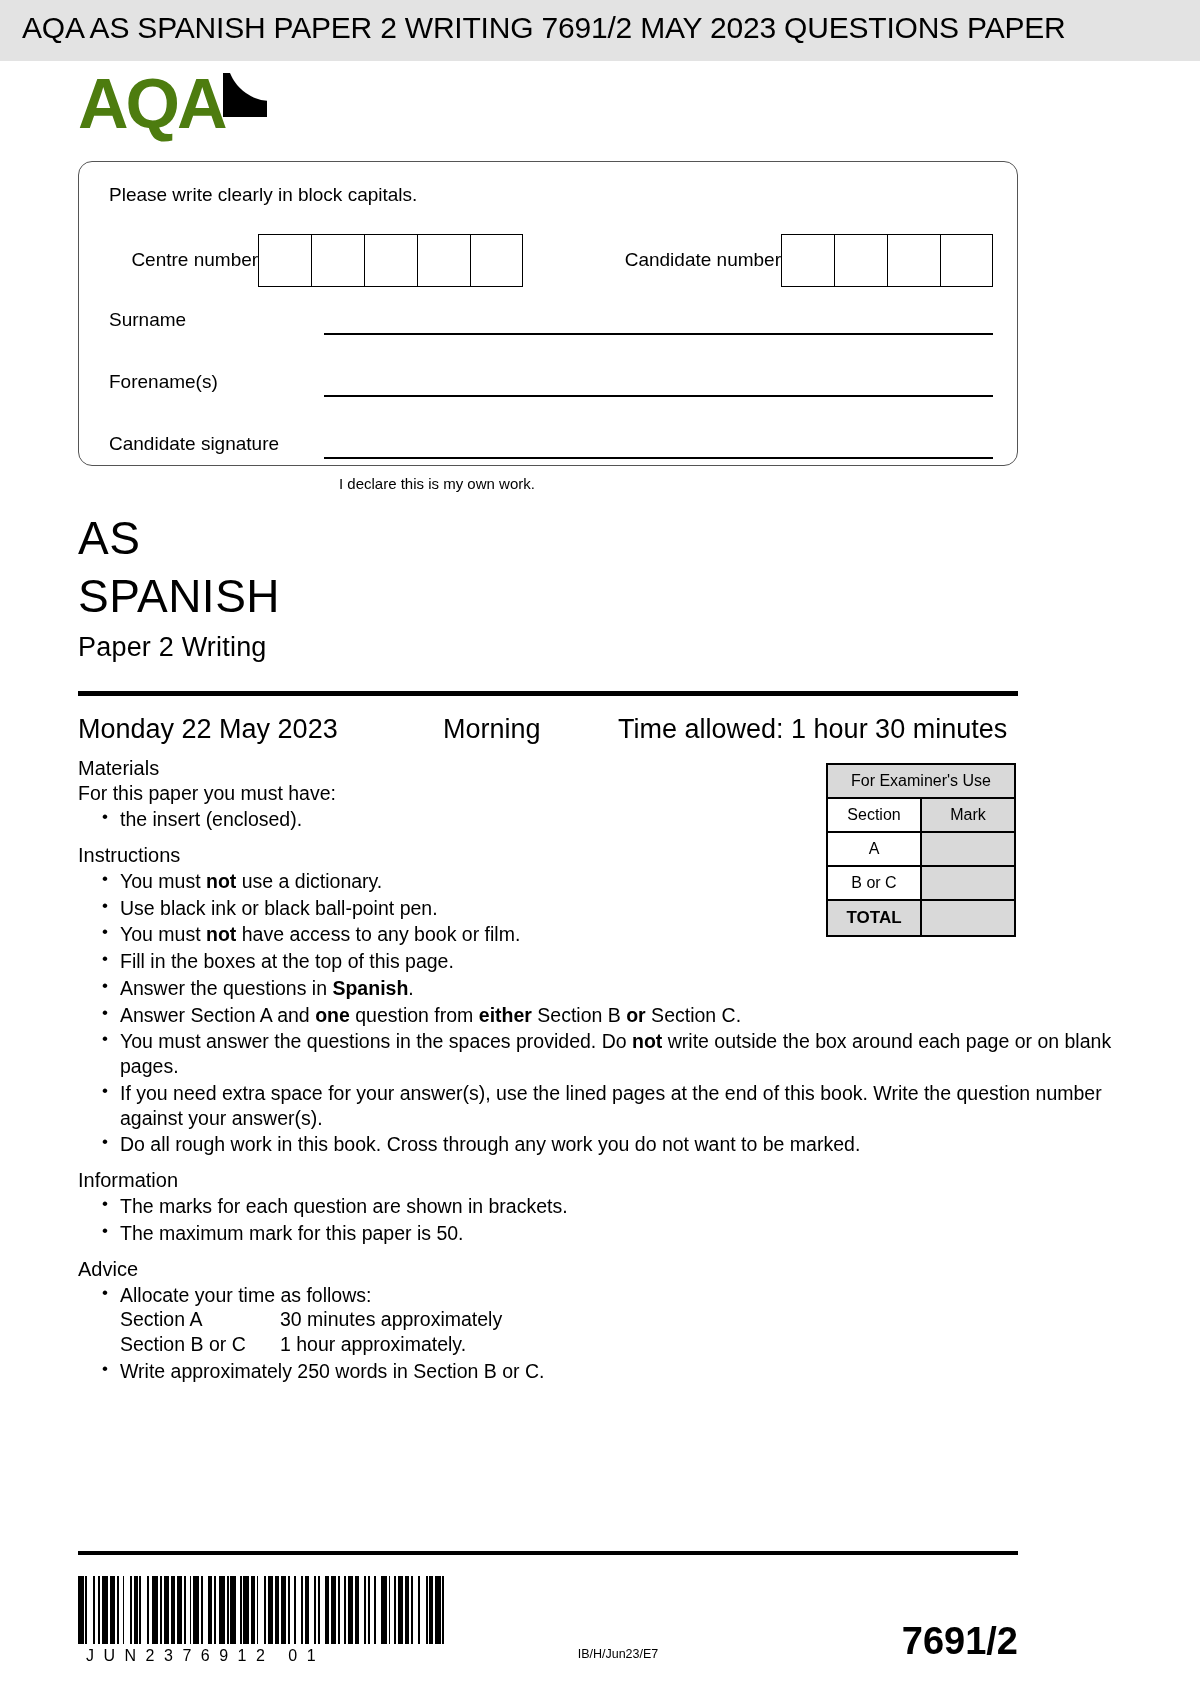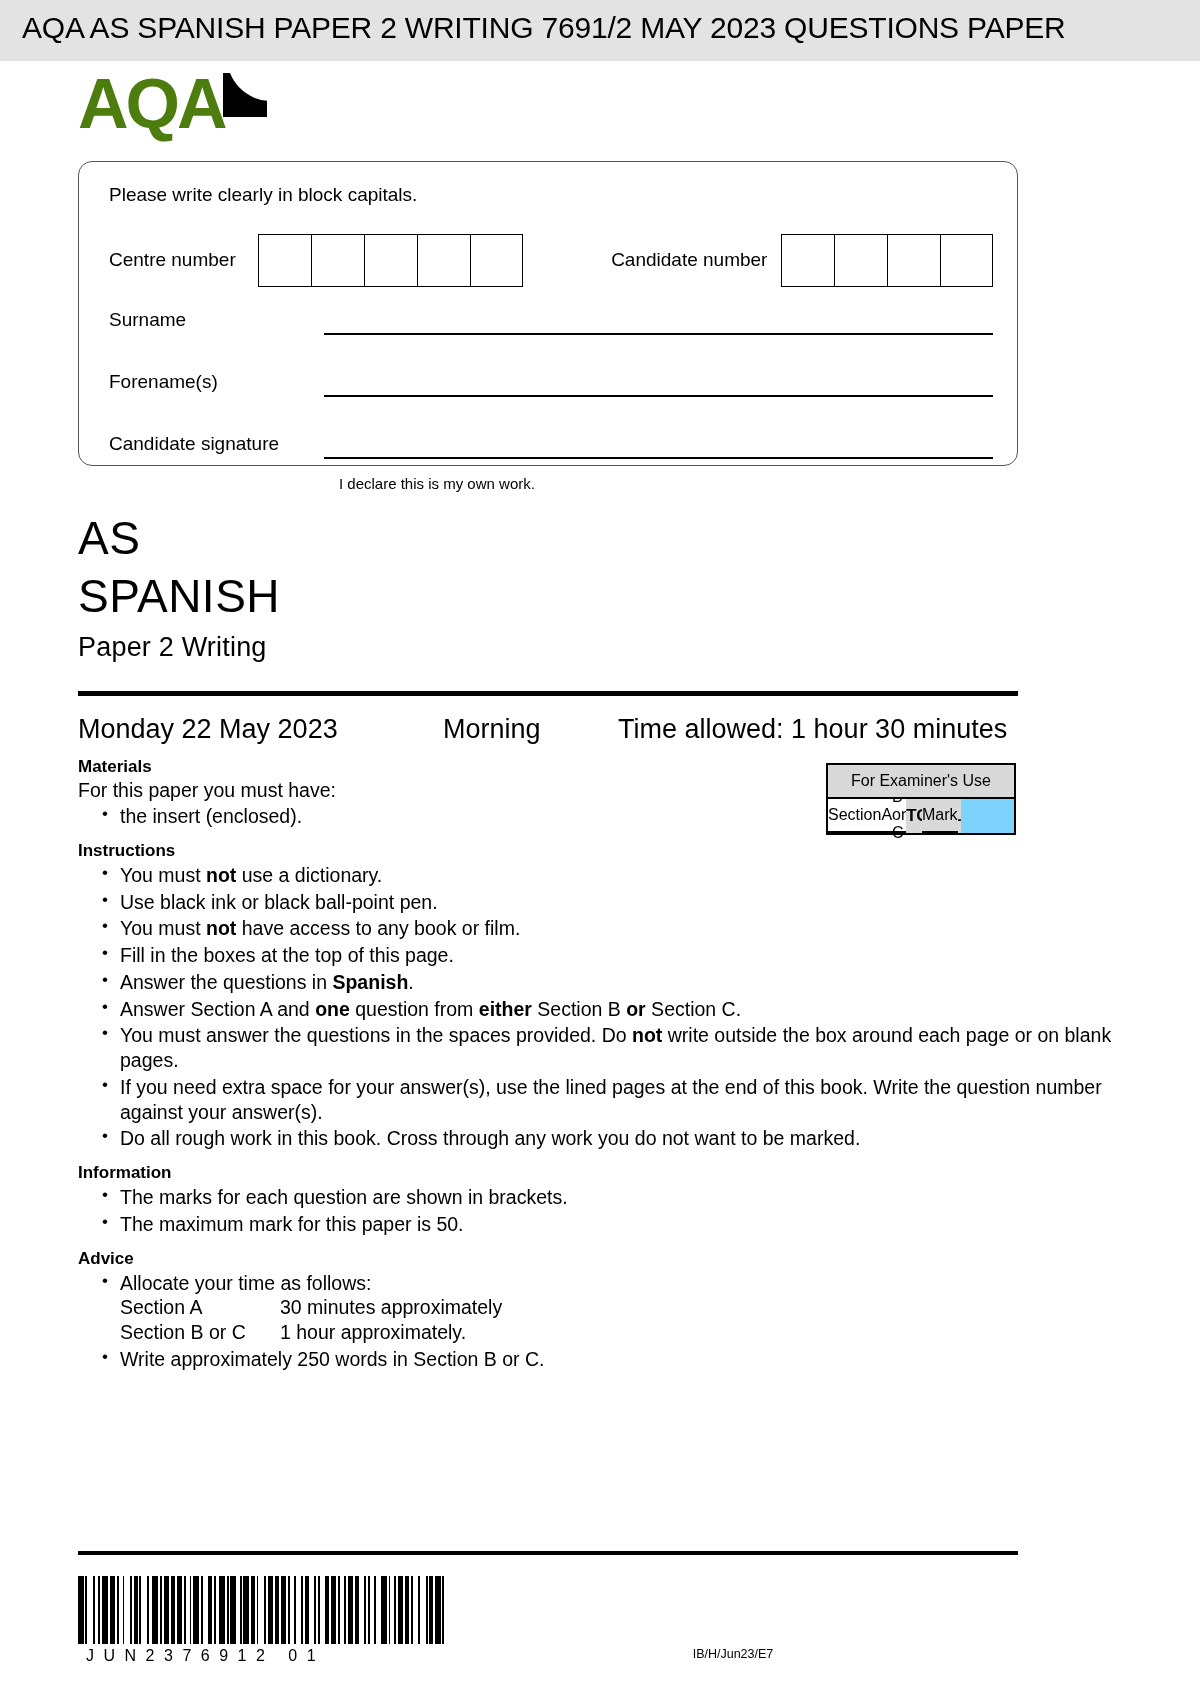--- a/index.html
+++ b/index.html
@@ -68,20 +68,21 @@
     border-radius: 14px;
     padding: 18px 24px 10px 24px;
     height: 305px;
     position: relative;
   }
   .block-caps-note { font-size: 19px; margin: 4px 0 0 6px; }
 
   .number-row {
     display: flex; align-items: center;
     margin-top: 28px;
+    text-align: right;
   }
   .field-label { font-size: 19px; }
   #centre-number-label { width: 158px; margin-left: 6px; }
   #candidate-number-label { margin-left: 88px; width: 180px; }
 
   .digit-boxes { display: flex; }
   .digit-boxes .cell {
     width: 53px; height: 53px;
     border: 1.6px solid #000;
     border-right: none;
@@ -141,22 +142,22 @@
   #exam-session { width: 175px; }
   #exam-duration { flex: 1; }
 
   
   #content {
     margin: 10px 0 0 78px;
     width: 1060px;
     position: relative;
   }
   .sec-heading {
-    font-size: 17px;
-    font-weight: bold;
+    font-size: 20px;
+    font-weight: normal;
     margin: 12px 0 2px 0;
   }
   .sec-line { font-size: 19.5px; margin: 1px 0; }
   ul.bullets { margin: 2px 0 0 0; padding: 0 0 0 24px; list-style: none; }
   ul.bullets > li {
     font-size: 19.5px;
     line-height: 1.27;
     position: relative;
     padding-left: 18px;
     margin: 2px 0;
@@ -181,21 +182,21 @@
   #examiner-header {
     background: #d9d9d9;
     text-align: center;
     font-size: 16px;
     padding: 7px 0 7px 0;
     border-bottom: 2px solid #000;
     position: relative;
     z-index: 1;
   }
   #examiner-grid { display: flex; }
-  .ex-col { display: flex; flex-direction: row; }
+  .ex-col { display: flex; flex-direction: column; }
   .ex-col.left { width: 94px; border-right: 2px solid #000; }
   .ex-col.right { width: 92px; }
   .ex-cell {
     height: 34px;
     display: flex; align-items: center; justify-content: center;
     font-size: 16px;
     border-bottom: 2px solid #000;
     background: #fff;
   }
   .ex-cell.shaded { background: #d9d9d9; }
@@ -494,15 +495,16 @@
           <i style="width: 4px; background: rgb(0, 0, 0);"></i>
           <i style="width: 2px; background: rgb(255, 255, 255);"></i>
           <i style="width: 6px; background: rgb(0, 0, 0);"></i>
           <i style="width: 2px; background: rgb(255, 255, 255);"></i>
           <i style="width: 2px; background: rgb(0, 0, 0);"></i>
           <i style="width: 4px; background: rgb(255, 255, 255);"></i>
         </div>
       <div id="barcode-text">JUN2376912 01</div>
     </div>
     <div id="print-code">IB/H/Jun23/E7</div>
+    <div id="paper-code">7691/2</div>
   </div>
 
 </div>
 
 </body></html>

